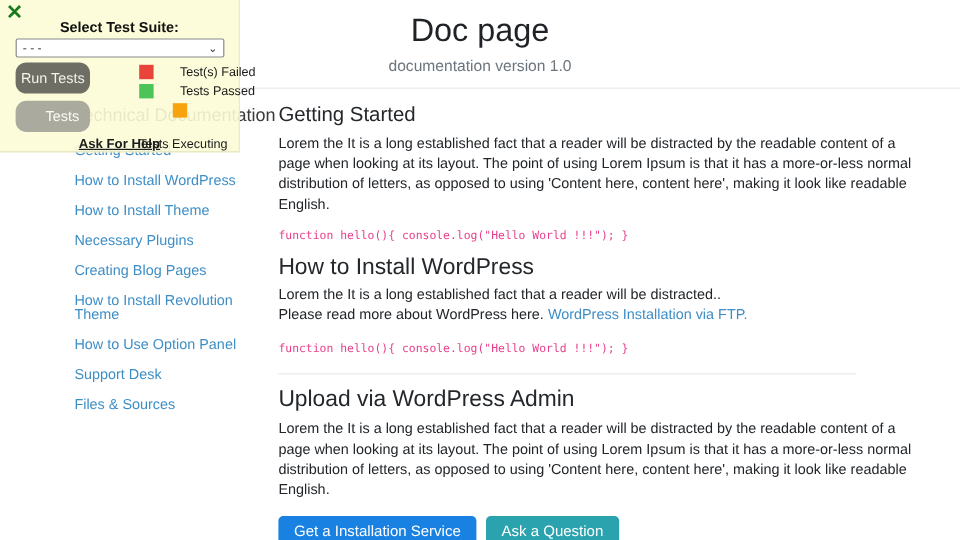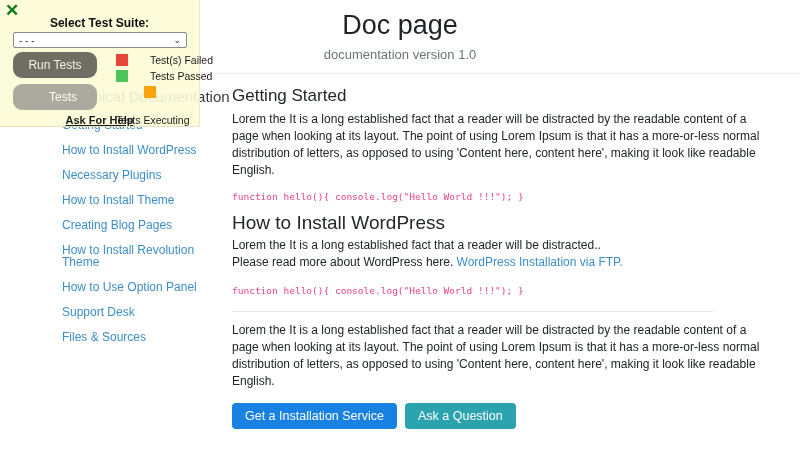--- a/index.html
+++ b/index.html
@@ -43,21 +43,21 @@
     border-right: 1px solid #e9e9cd; z-index: 50; }
   .panel-close { position: absolute; left: 5px; top: 1px; color: #157a1b;
     font-size: 17px; font-weight: 700; cursor: pointer; line-height: 20px; }
   .panel-title { position: absolute; top: 16px; left: 0; width: 100%;
     text-align: center; font-size: 12px; font-weight: 700; color: #111; }
   .suite-select { position: absolute; left: 13px; top: 32px; width: 174px; height: 16px;
     background: #ffffff; border: 1px solid #8a8a8a; border-radius: 2px;
     font-size: 10px; color: #333; display: flex; align-items: center;
     justify-content: space-between; padding: 0 5px; cursor: pointer; }
   .select-caret { font-size: 9px; color: #333; }
-  .panel-btn { position: absolute; left: 13px; width: 84px; height: 26px;
+  .panel-btn { position: absolute; left: 13px; width: 62px; height: 26px;
     border: none; border-radius: 9px; font-size: 12px;
     font-family: "Liberation Sans", sans-serif; cursor: pointer; }
   .run-btn { top: 52px; background: #6f6e64; color: #f3f3ec; }
   .tests-btn { top: 84px; background: #abaa9f; color: #fbfbf4; padding-left: 16px; }
   .legend-item { position: absolute; left: 116px; display: flex; align-items: center; gap: 16px; }
   .legend-swatch { width: 12px; height: 12px; margin-right: 6px; flex: 0 0 12px; }
   .legend-label { font-size: 10.5px; color: #1a1a1a; white-space: nowrap; }
   .li-0 { top: 54px; } .li-1 { top: 70px; } .li-2 { top: 86px; flex-direction: column; }
   .help-link { position: absolute; top: 110px; left: 0; width: 100%; text-align: center; }
   .help-link a { font-size: 11px; font-weight: 700; color: #1a1a1a; text-decoration: underline; }
@@ -97,22 +97,22 @@
   <div class="page-title">Doc page</div>
   <div class="page-subtitle">documentation version 1.0</div>
 </div>
 <hr class="top-divider">
 
 <div class="layout">
   <div class="sidebar">
     <div class="sidebar-title">Technical Documentation</div>
     <a href="#">Getting Started</a>
     <a href="#">How to Install WordPress</a>
+    <a href="#">How to Install Theme</a>
     <a href="#">Necessary Plugins</a>
-    <a href="#">How to Install Theme</a>
     <a href="#">Creating Blog Pages</a>
     <a href="#">How to Install Revolution Theme</a>
     <a href="#">How to Use Option Panel</a>
     <a href="#">Support Desk</a>
     <a href="#">Files &amp; Sources</a>
   </div>
 
   <div class="main">
 
     <div class="sec-heading h-sm">Getting Started</div>
@@ -121,20 +121,21 @@
 
     <div class="sec-heading h-lg">How to Install WordPress</div>
     <div class="para" style="margin-top:3px;">
       <span>Lorem the It is a long established fact that a reader will be distracted..</span><br>
       <span>Please read more about WordPress here. </span><a href="#" class="doc-link">WordPress Installation via FTP.</a>
     </div>
     <div class="code-line" style="margin-top:14px;">function hello(){ console.log("Hello World !!!"); }</div>
 
     <hr class="sec-divider">
 
+    <div class="sec-heading h-lg">Upload via WordPress Admin</div>
     <div class="para">Lorem the It is a long established fact that a reader will be distracted by the readable content of a page when looking at its layout. The point of using Lorem Ipsum is that it has a more-or-less normal distribution of letters, as opposed to using 'Content here, content here', making it look like readable English.</div>
 
     <div class="btn-row">
       <button class="btn btn-primary">Get a Installation Service</button>
       <button class="btn btn-info">Ask a Question</button>
     </div>
 
   </div>
 </div>
 

